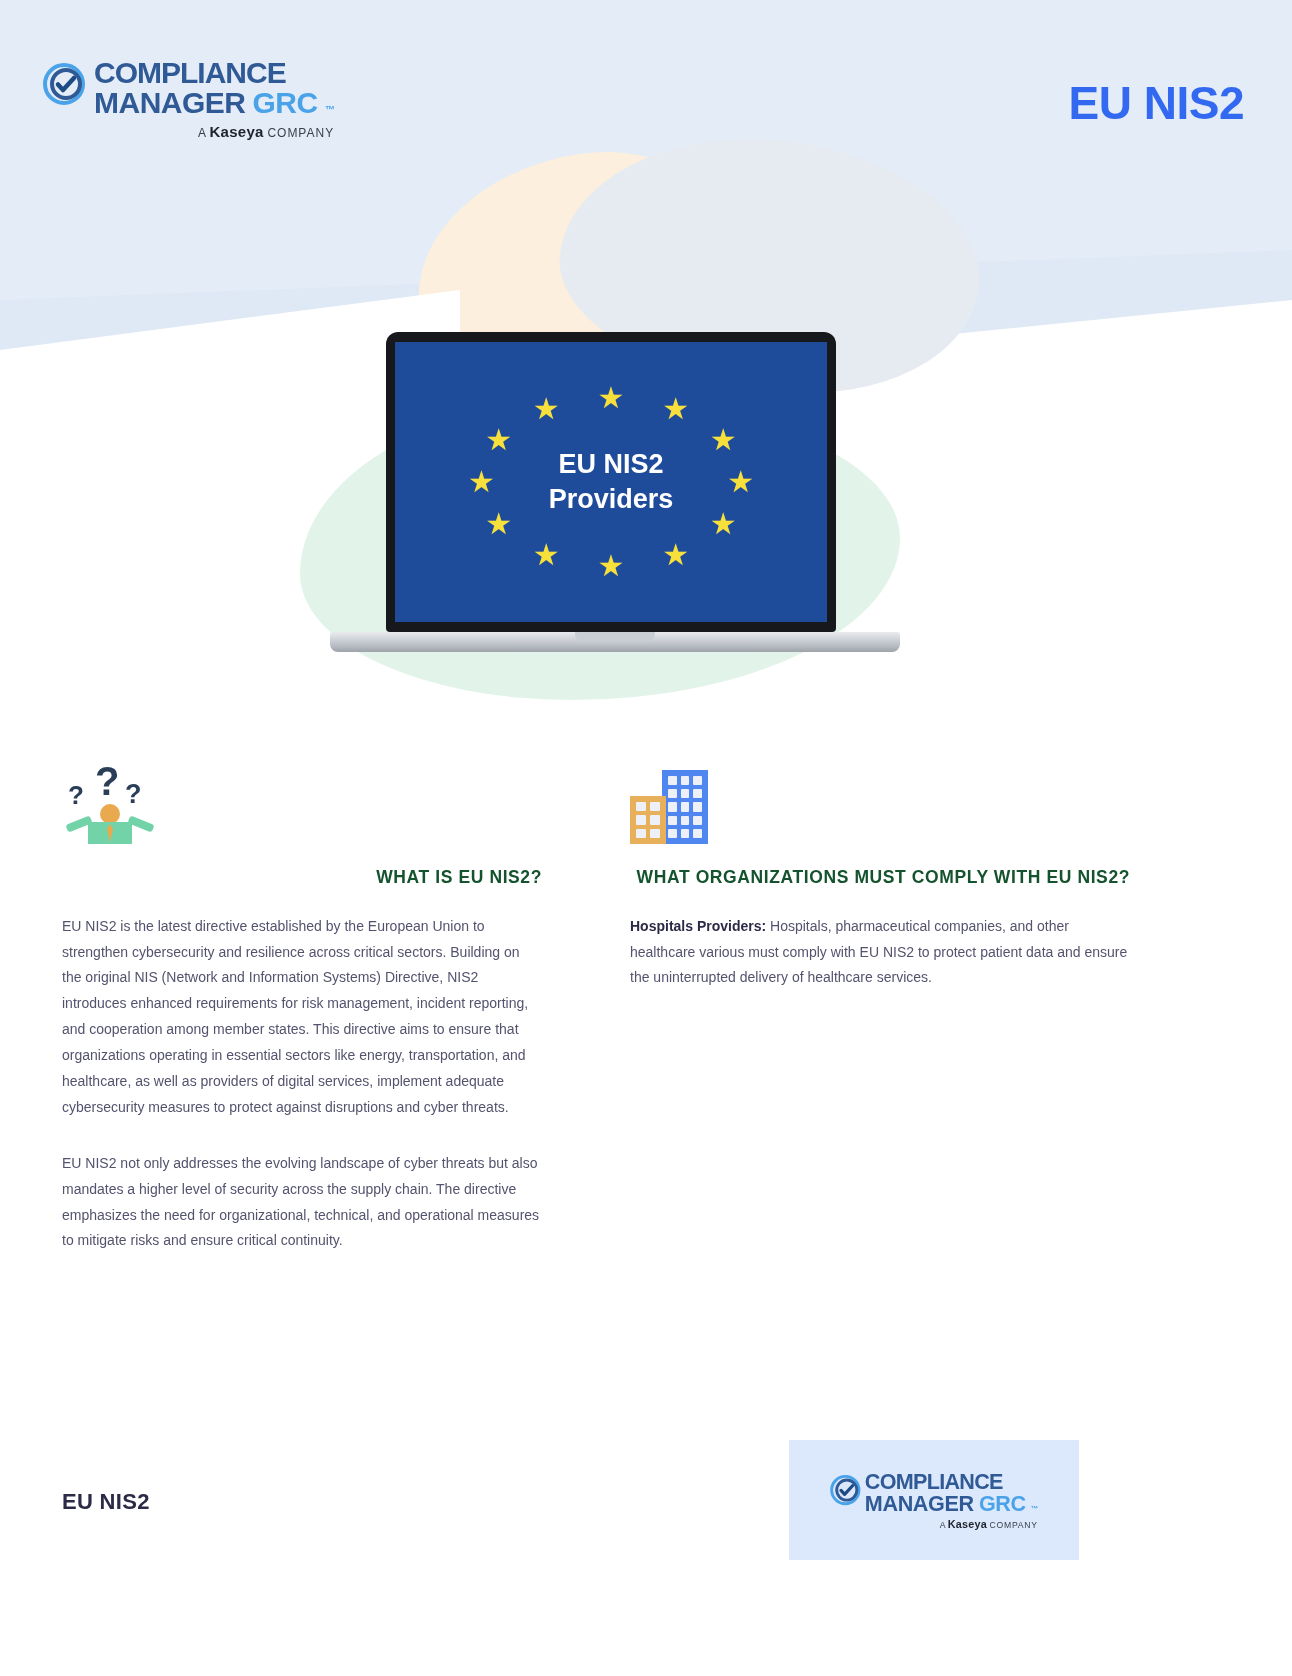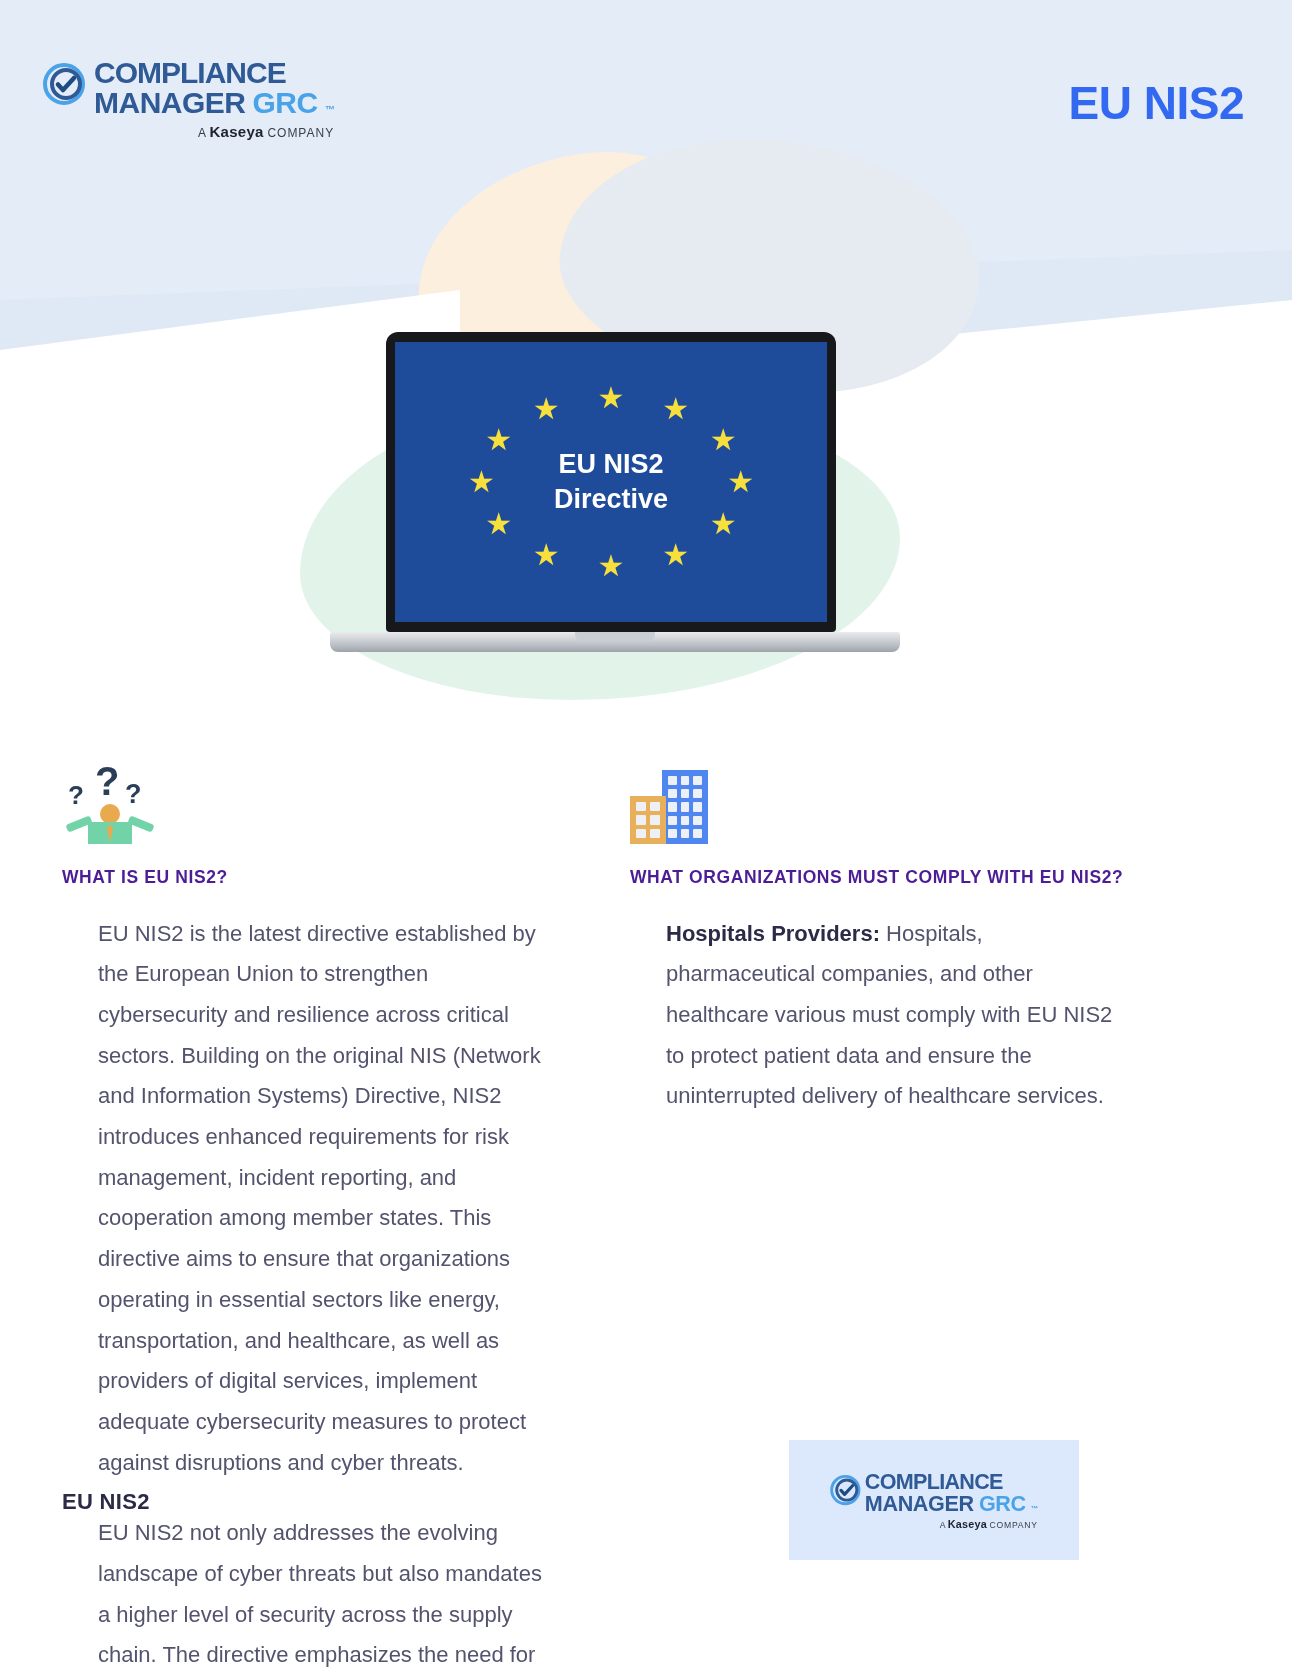--- a/index.html
+++ b/index.html
@@ -110,26 +110,26 @@
 
   
   .content{position:absolute;left:0;top:752px;width:1292px;}
   .col{position:absolute;top:0;}
   .col-left{left:62px;width:480px;}
   .col-right{left:630px;width:500px;}
 
   .sec-icon{height:92px;display:flex;align-items:flex-end;}
   .sec-heading{
     margin-top:22px;
-    font-size:17.5px;font-weight:bold;color:#4c1d95;
-    letter-spacing:.6px;line-height:1.35;text-transform:uppercase;
+    font-size:17.5px;font-weight:bold;color:#14532d;
+    letter-spacing:.6px;line-height:1.35;text-transform:uppercase;text-align:right;
   }
   .sec-p{
     margin-top:24px;
-    font-size:22px;color:#53536e;line-height:1.85;margin-left:36px;
+    font-size:14px;color:#53536e;line-height:1.85;
   }
   .sec-p + .sec-p{margin-top:30px;}
   .sec-p b{color:#2b2a47;font-weight:bold;}
 
   
   .icon-confused{position:relative;width:96px;height:92px;}
   .q{position:absolute;color:#2b3e58;font-weight:bold;line-height:1;}
   .q1{left:6px;top:30px;font-size:26px;}
   .q2{left:33px;top:9px;font-size:40px;}
   .q3{left:63px;top:29px;font-size:27px;}
@@ -224,21 +224,21 @@
           <span class="eu-star" style="left: 65%; top: 75.9808%; transform: translate(-50%, -50%); color: rgb(247, 224, 60);">★</span>
           <span class="eu-star" style="left: 50%; top: 80%; transform: translate(-50%, -50%); color: rgb(247, 224, 60);">★</span>
           <span class="eu-star" style="left: 35%; top: 75.9808%; transform: translate(-50%, -50%); color: rgb(247, 224, 60);">★</span>
           <span class="eu-star" style="left: 24.0192%; top: 65%; transform: translate(-50%, -50%); color: rgb(247, 224, 60);">★</span>
           <span class="eu-star" style="left: 20%; top: 50%; transform: translate(-50%, -50%); color: rgb(247, 224, 60);">★</span>
           <span class="eu-star" style="left: 24.0192%; top: 35%; transform: translate(-50%, -50%); color: rgb(247, 224, 60);">★</span>
           <span class="eu-star" style="left: 35%; top: 24.0192%; transform: translate(-50%, -50%); color: rgb(247, 224, 60);">★</span>
         </div>
       <div class="screen-text">
         <div>EU NIS2</div>
-        <div>Directive</div>
+        <div>Providers</div>
       </div>
     </div>
   </div>
   <div class="laptop-base">
     <div class="laptop-notch"></div>
   </div>
 </div>
 
 <div class="content">
 

